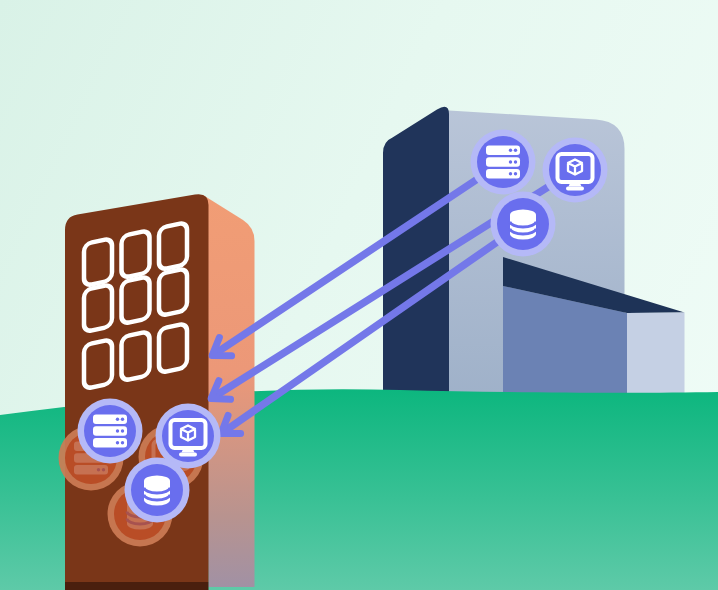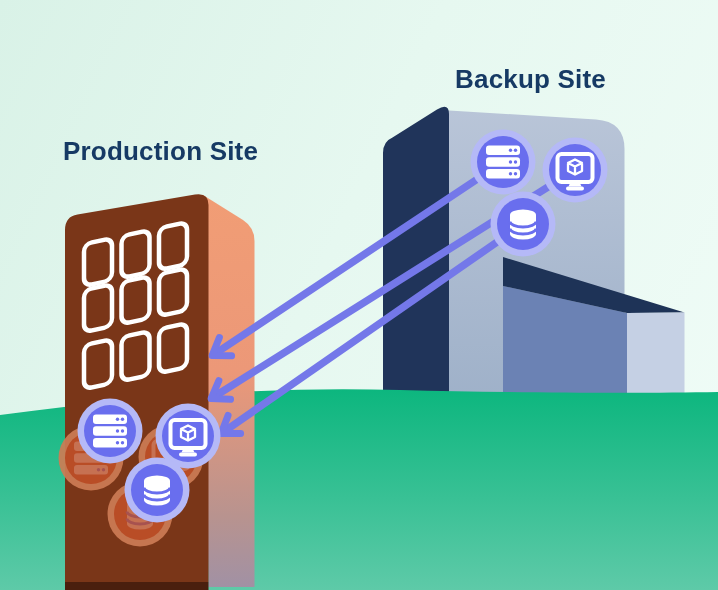--- a/index.html
+++ b/index.html
@@ -155,17 +155,15 @@
         <use href="#badge"></use>
           <use href="#g-vm"></use>
       </g>
       <g transform="translate(157,490)">
         <use href="#badge"></use>
           <use href="#g-db"></use>
       </g>
     </g>
   </svg>
 
-  <div class="site-label label-production">Production Site</div>
 
-  <div class="site-label label-backup">Backup Site</div>
 
 </div>
 
 </body></html>

